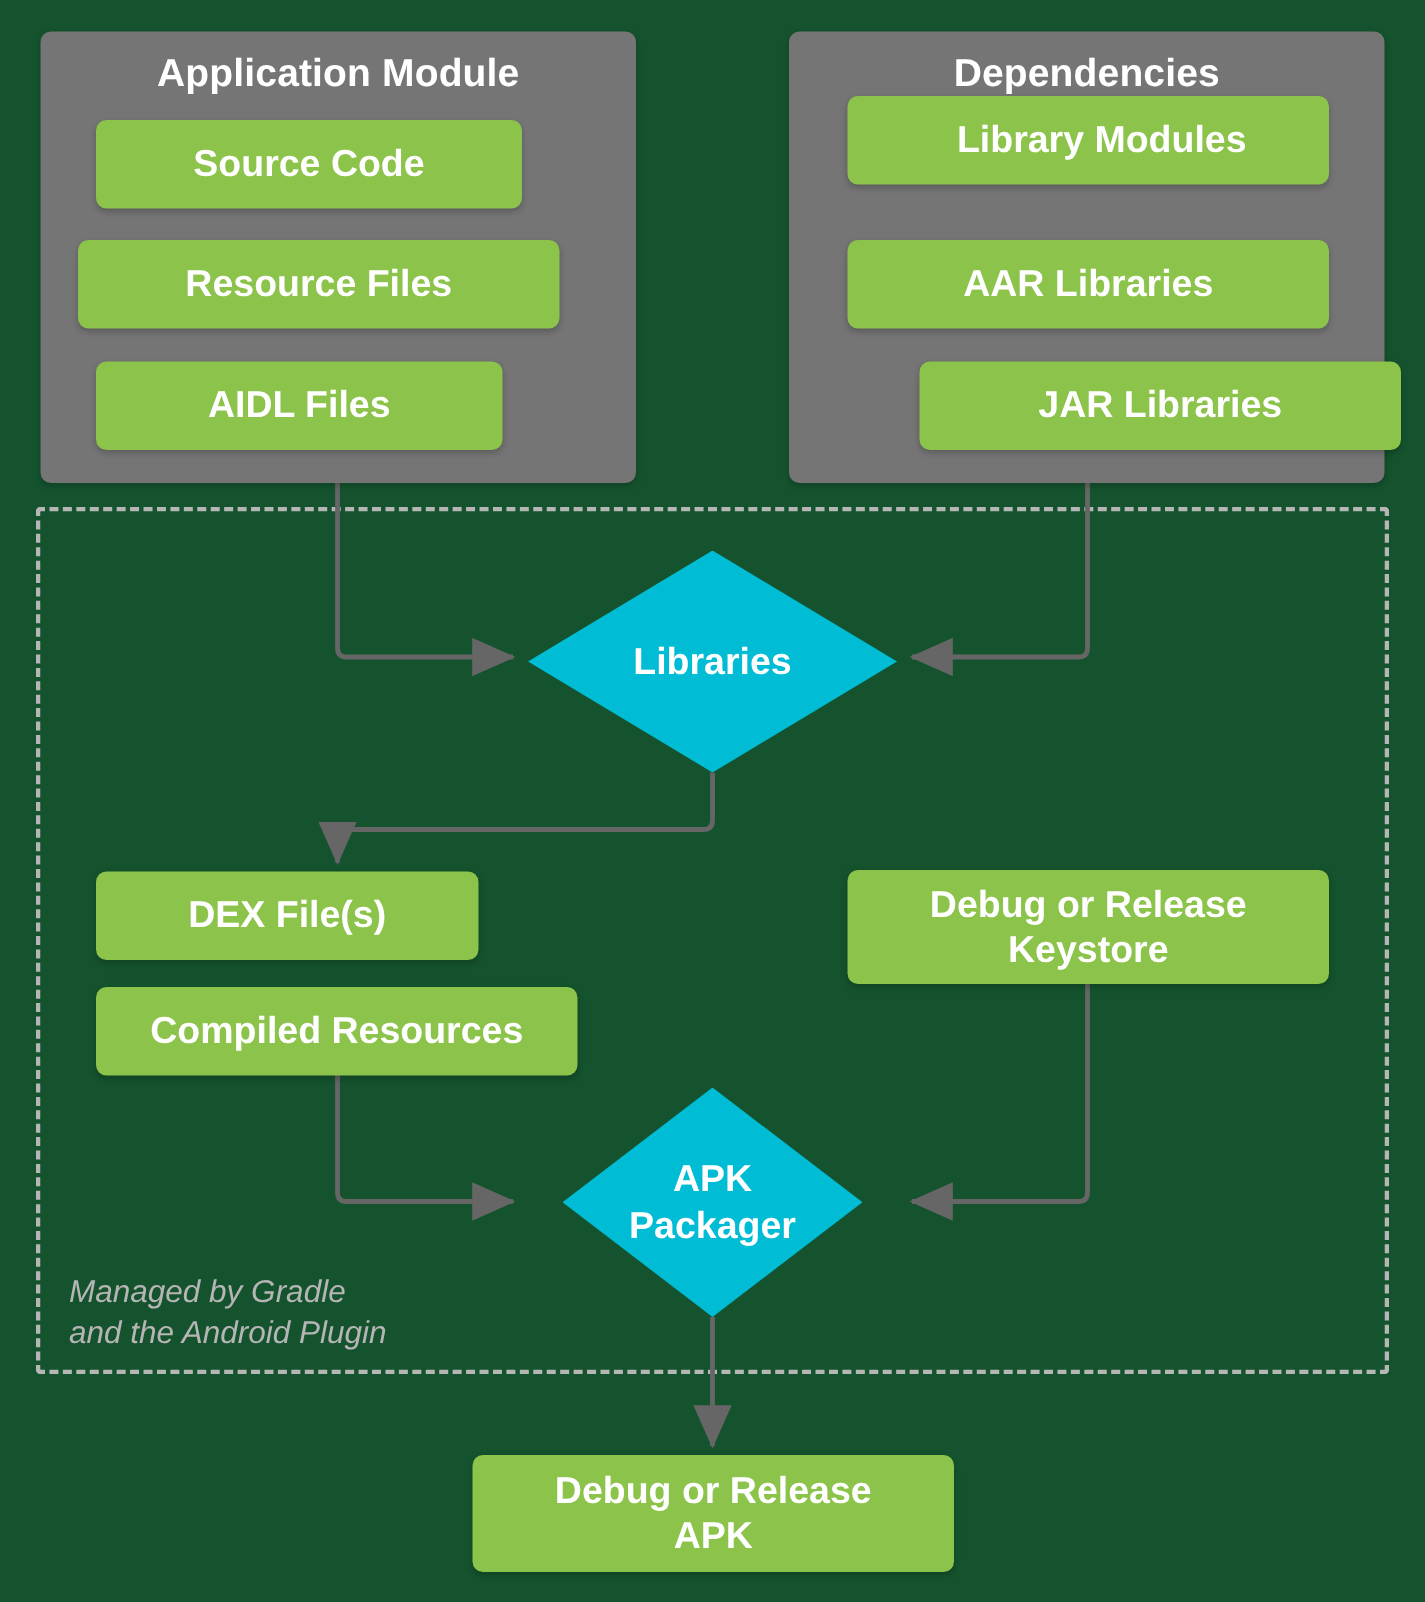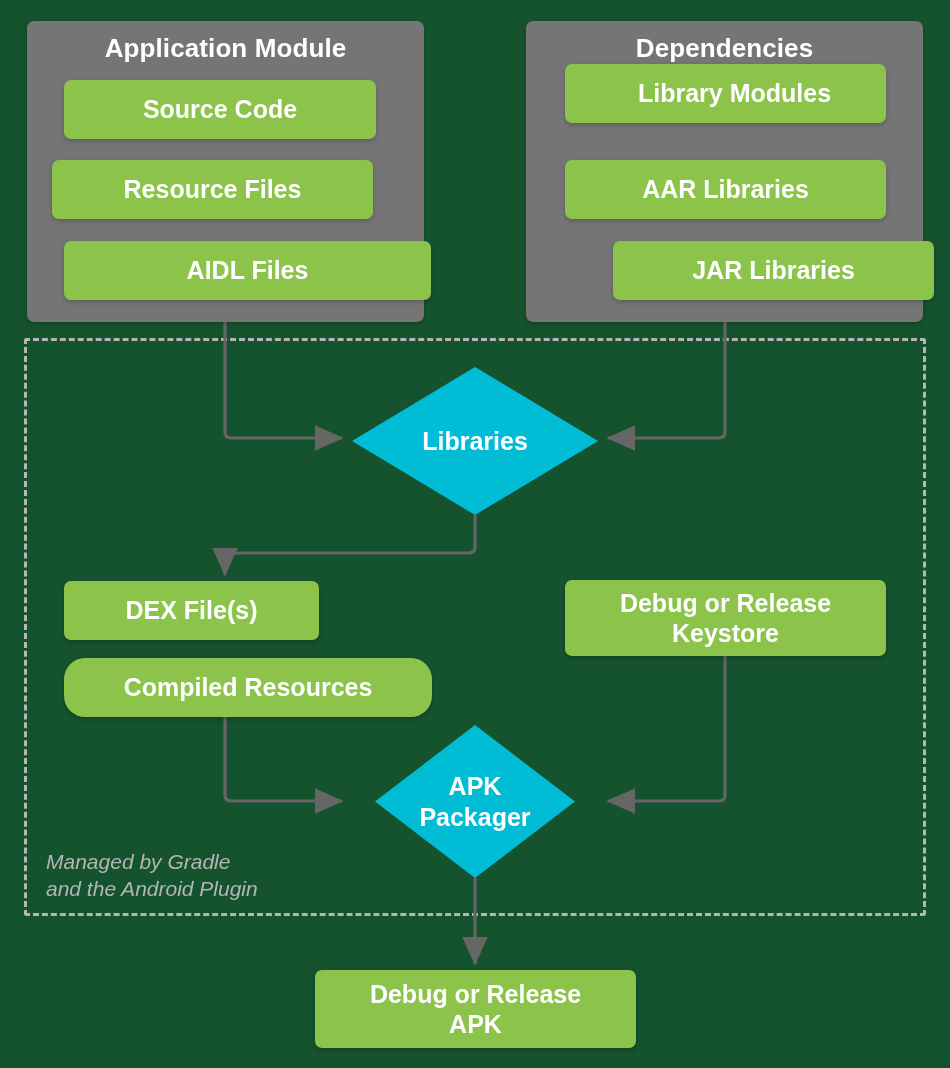--- a/index.html
+++ b/index.html
@@ -126,27 +126,27 @@
 
       <path d="M725,656 L725,795 Q725,801 719,801 L608,801" marker-end="url(#arrowhead)"></path>
 
       <path d="M475,878 L475,964" marker-end="url(#arrowhead)"></path>
     </g>
   </svg>
 
   <div class="panel" style="left:27px; top:21px; width:397px; height:301px;">
     <div class="panel-title">Application Module</div>
   </div>
-  <div class="gbox" style="left:64px; top:80px; width:312px; height:59px;justify-content:center;">
+  <div class="gbox" style="left:64px; top:80px; width:284px; height:59px;justify-content:center;">
     <span>Source Code</span>
   </div>
   <div class="gbox" style="left:52px; top:160px; width:321px; height:59px;">
     <span>Resource Files</span>
   </div>
-  <div class="gbox" style="left:64px; top:241px; width:367px; height:59px;">
+  <div class="gbox" style="left:64px; top:241px; width:271px; height:59px;">
     <span>AIDL Files</span>
   </div>
 
   <div class="panel" style="left:526px; top:21px; width:397px; height:301px;">
     <div class="panel-title">Dependencies</div>
   </div>
   <div class="gbox" style="left:565px; top:64px; width:321px; height:59px;padding-left:26px;">
     <span>Library Modules</span>
   </div>
   <div class="gbox" style="left:565px; top:160px; width:321px; height:59px;">
@@ -157,21 +157,21 @@
   </div>
 
   <div class="diamond" style="left:352px; top:367px; width:246px; height:148px;">
     <div class="dshape"></div>
     <span class="dlabel">Libraries</span>
   </div>
 
   <div class="gbox" style="left:64px; top:581px; width:255px; height:59px;">
     <span>DEX File(s)</span>
   </div>
-  <div class="gbox" style="left:64px; top:658px; width:368px; height:59px;border-radius:21px;">
+  <div class="gbox" style="left:64px; top:658px; width:321px; height:59px;">
     <span>Compiled Resources</span>
   </div>
 
   <div class="gbox two-line" style="left:565px; top:580px; width:321px; height:76px; white-space:pre-line;">
     <span>Debug or Release
 Keystore</span>
   </div>
 
   <div class="diamond" style="left:375px; top:725px; width:200px; height:153px;">
     <div class="dshape"></div>

